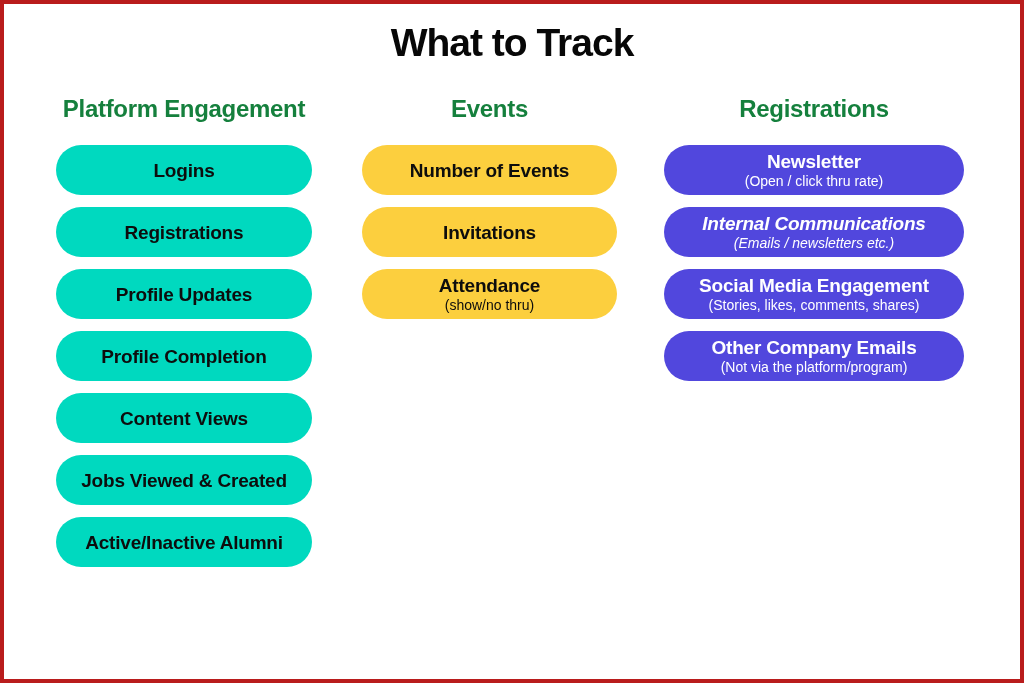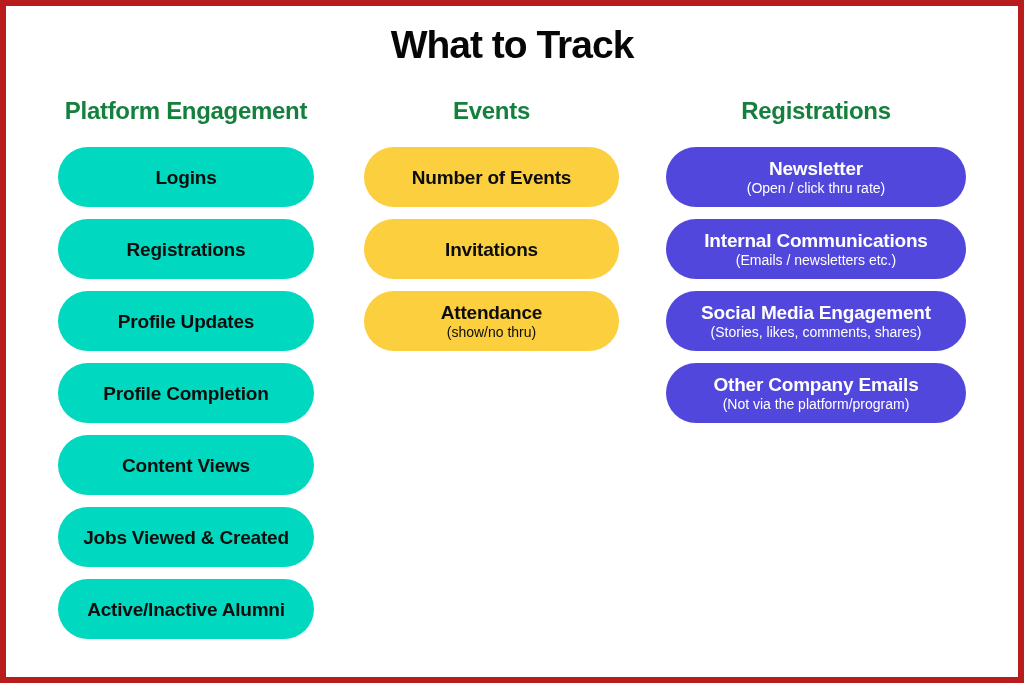--- a/index.html
+++ b/index.html
@@ -4,21 +4,21 @@
 <style>
   * { box-sizing: border-box; margin: 0; padding: 0; }
   html, body { width: 1024px; height: 683px; }
   body {
     font-family: "Liberation Sans", sans-serif;
     background: #ffffff;
   }
   .frame {
     width: 1024px;
     height: 683px;
-    border: 6px solid #b91c1c;
+    border: 4px solid #b91c1c;
     background: #ffffff;
     overflow: hidden;
   }
   h1.title {
     margin-top: 16px;
     text-align: center;
     font-size: 39px;
     line-height: 46px;
     font-weight: 800;
     letter-spacing: -1px;
@@ -41,21 +41,21 @@
     font-weight: 700;
     letter-spacing: -0.3px;
     color: #15803d;
   }
   .pills {
     display: flex;
     flex-direction: column;
     gap: 12px;
   }
   .pill {
-    height: 60px;
+    height: 50px;
     border-radius: 30px;
     display: flex;
     flex-direction: column;
     align-items: center;
     justify-content: center;
     text-align: center;
     padding: 0 10px;
   }
   .pill-label {
     font-size: 19px;
@@ -137,21 +137,21 @@
   </section>
 
   <section class="column">
     <h2 class="col-header">Registrations</h2>
     <div class="pills">
   <div class="pill" style="background: rgb(81, 71, 221); color: rgb(255, 255, 255);">
     <div class="pill-label">Newsletter</div>
     <div class="pill-sublabel">(Open / click thru rate)</div>
   </div>
 
-  <div class="pill" style="background: rgb(81, 71, 221); color: rgb(255, 255, 255);">
+  <div class="pill" style="background: rgb(81, 71, 221); color: rgb(255, 255, 255); font-style: italic;">
     <div class="pill-label">Internal Communications</div>
     <div class="pill-sublabel">(Emails / newsletters etc.)</div>
   </div>
 
   <div class="pill" style="background: rgb(81, 71, 221); color: rgb(255, 255, 255);">
     <div class="pill-label">Social Media Engagement</div>
     <div class="pill-sublabel">(Stories, likes, comments, shares)</div>
   </div>
 
   <div class="pill" style="background: rgb(81, 71, 221); color: rgb(255, 255, 255);">

